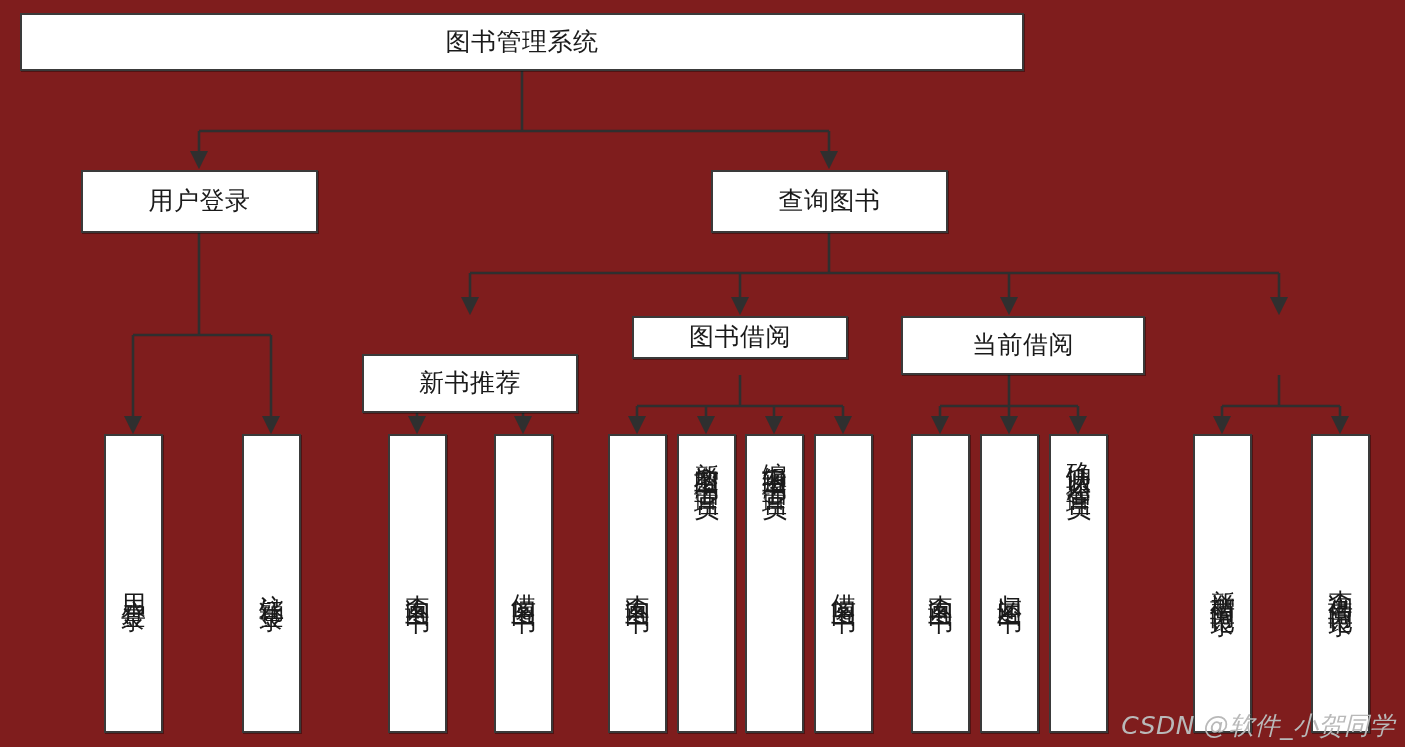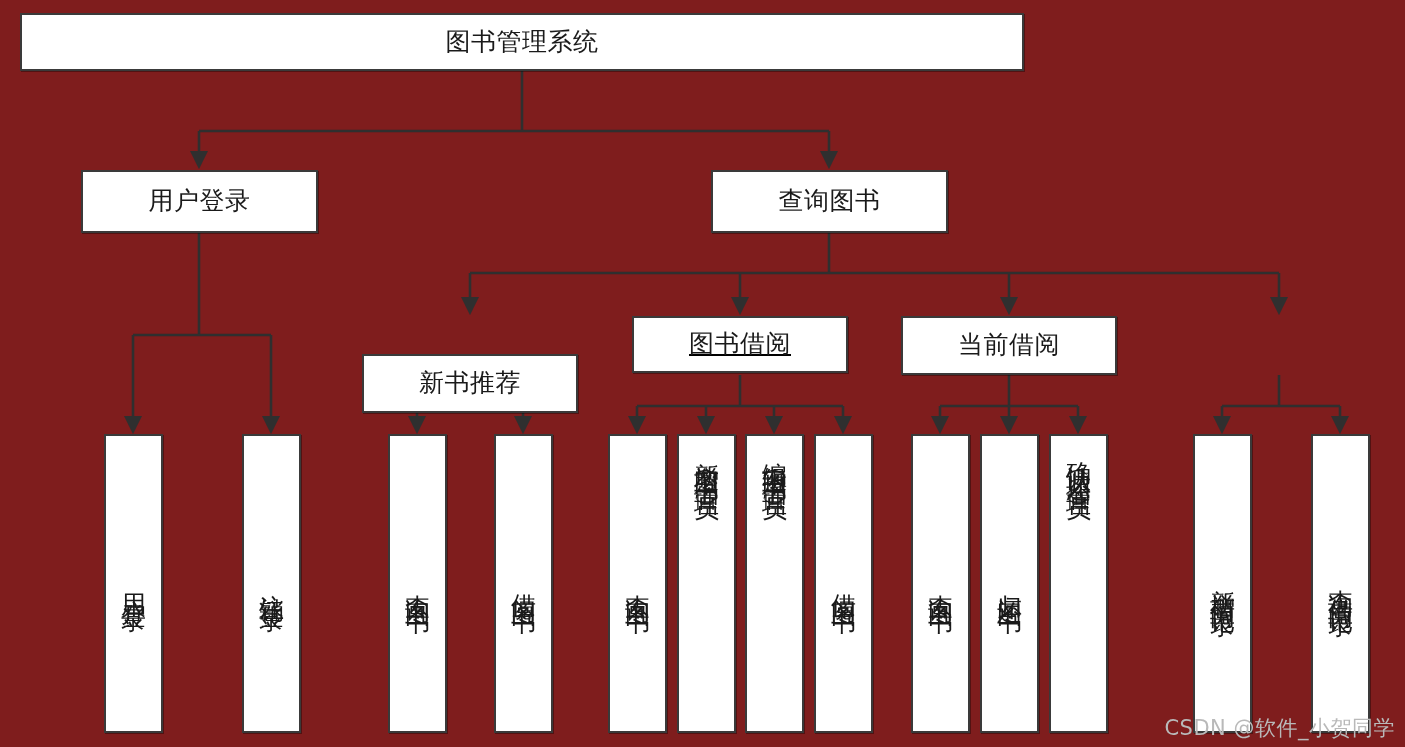--- a/index.html
+++ b/index.html
@@ -60,23 +60,24 @@
     align-items: flex-start;
   }
   .node.vert.top-anchor .node-label {
     margin-top: 6px;
   }
   #watermark {
     position: absolute;
     right: 10px;
     bottom: 5px;
     color: #b9b9b9;
-    font-size: 21px;
+    font-size: 25px;
     white-space: nowrap;
     letter-spacing: 0.5px;
+    font-style: italic;
   }
 </style>
 </head>
 <body>
 
 <div id="diagram-root">
 
   <svg id="wires" viewBox="0 0 1405 747" xmlns="http://www.w3.org/2000/svg">
     <defs>
       <marker id="arrow" viewBox="0 0 12 12" refX="6" refY="6" markerWidth="7" markerHeight="7" orient="auto-start-reverse">
@@ -137,25 +138,25 @@
   </div>
 
   <div class="node horiz" style="left:711px; top:170px; width:237px; height:63px;">
     <span class="node-label">查询图书</span>
   </div>
 
   <div class="node horiz" style="left:362px; top:316px; width:216px; height:59px;margin-top:38px;">
     <span class="node-label">新书推荐</span>
   </div>
 
-  <div class="node horiz" style="left:632px; top:316px; width:216px; height:57px;text-decoration:underline;">
+  <div class="node horiz" style="left:632px; top:316px; width:216px; height:43px;">
     <span class="node-label">图书借阅</span>
   </div>
 
-  <div class="node horiz" style="left:901px; top:316px; width:216px; height:59px;">
+  <div class="node horiz" style="left:901px; top:316px; width:244px; height:59px;">
     <span class="node-label">当前借阅</span>
   </div>
 
 
   <div class="node vert" style="left:104px; top:434px; width:59px; height:299px;">
     <span class="node-label">用户登录</span>
   </div>
 
   <div class="node vert" style="left:242px; top:434px; width:59px; height:299px;">
     <span class="node-label">注销登录</span>

